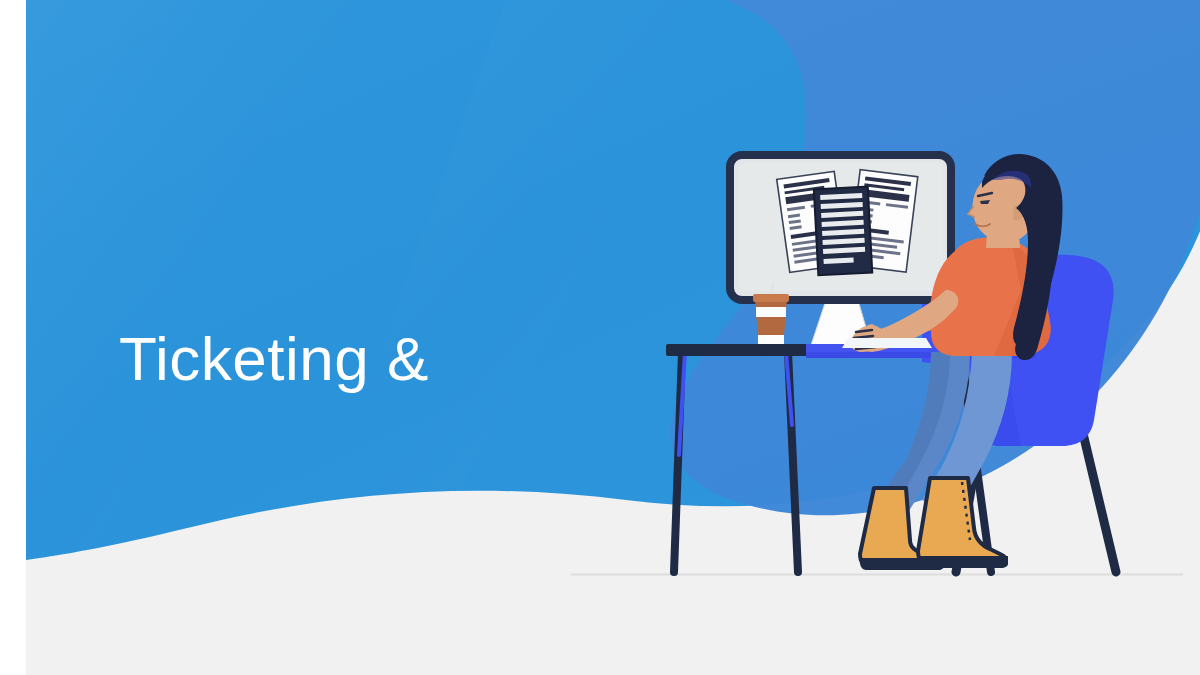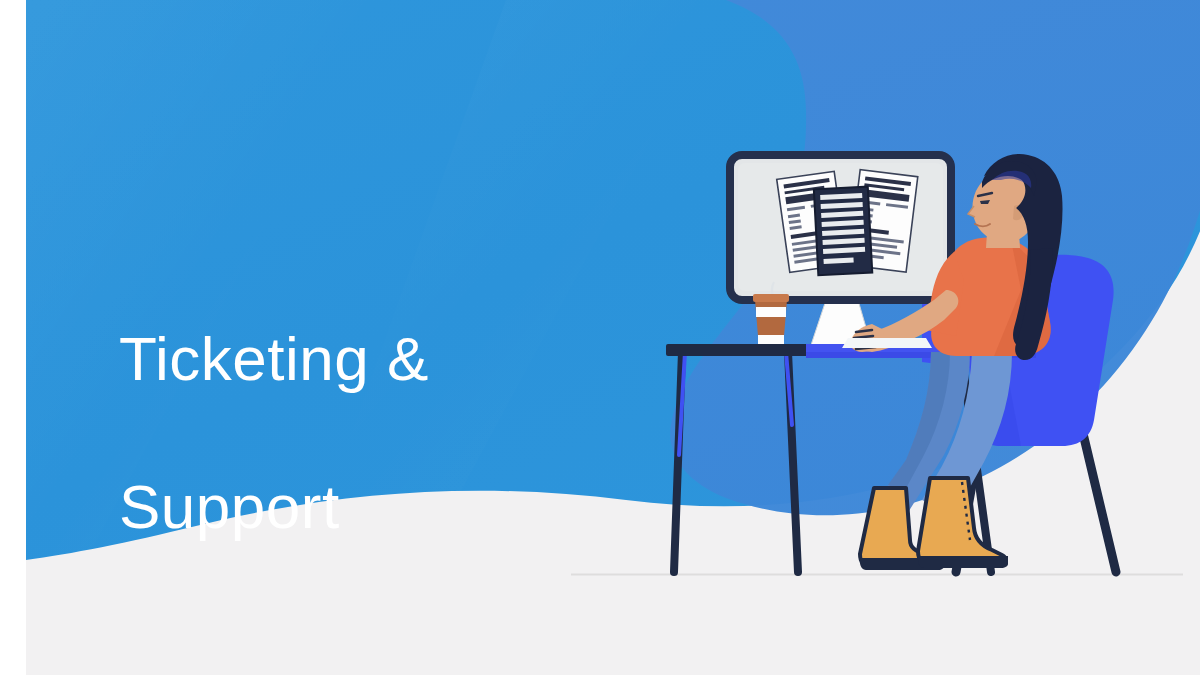--- a/index.html
+++ b/index.html
@@ -286,16 +286,15 @@
       <path fill="#2c3ba0" opacity="0.55" d="M966,180 C976,170 990,168 1000,174 C1004,177 1006,182 1005,188 C998,180 986,177 975,180 Z"></path>
 
       <path fill="#1b2340" d="M1004,250 C1006,282 1000,314 990,344 C987,353 992,360 999,360 C1006,360 1010,354 1012,346 C1022,312 1028,278 1026,248 Z"></path>
     </g>
 
     <path fill="#f3f6f8" d="M822,338 L900,338 L906,348 L816,348 Z"></path>
   </svg>
 
   <div id="headline">
     <span class="hl-line">Ticketing &amp;</span>
-    <span class="hl-line">Support</span>
   </div>
 
 </div>
 
 </body></html>

